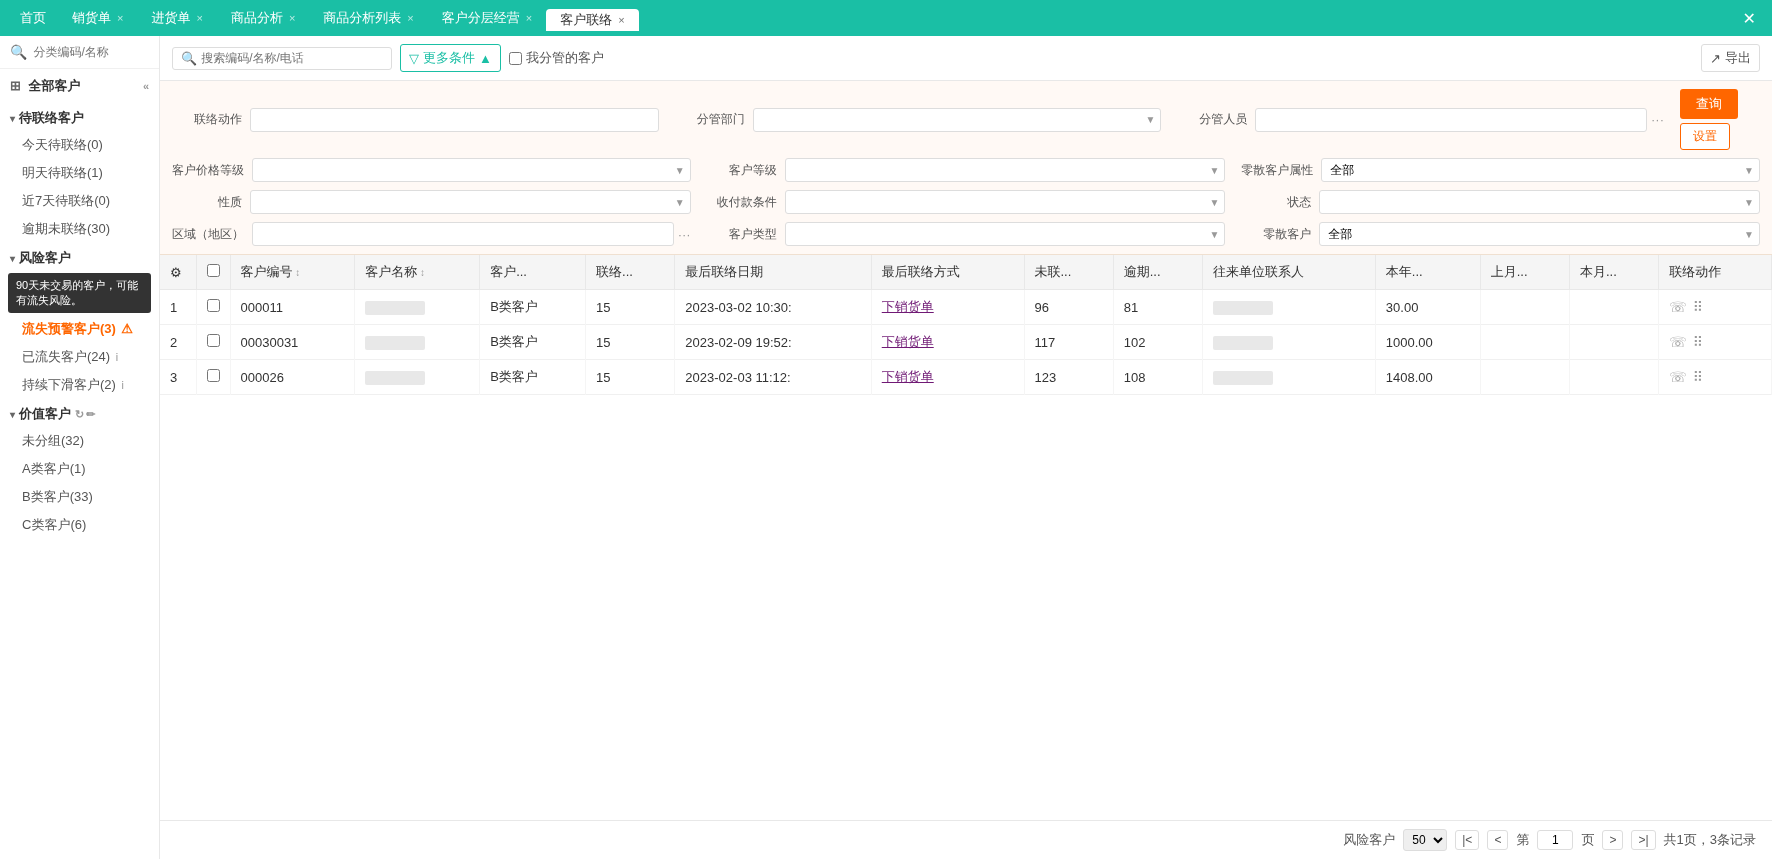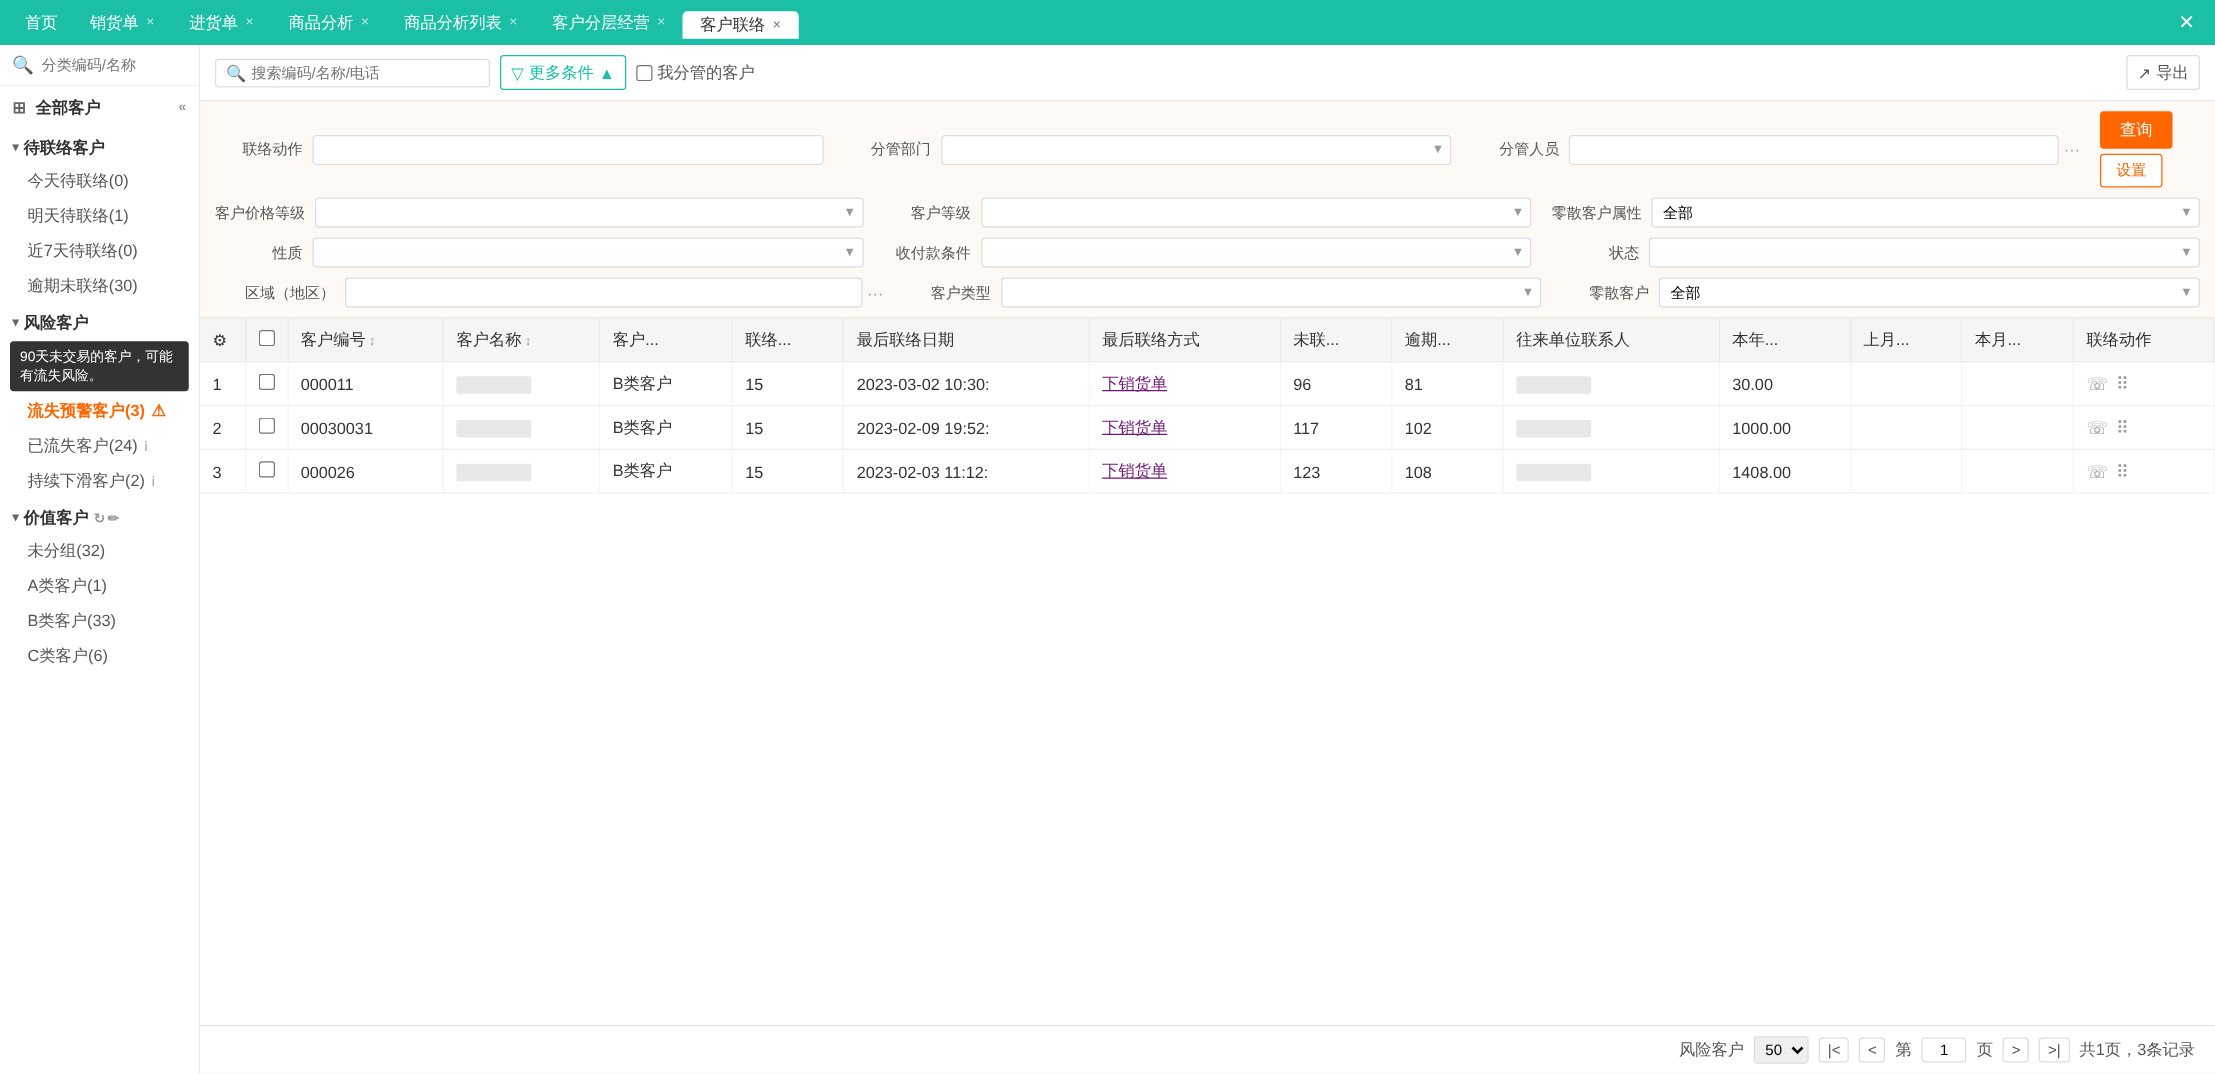--- a/index.html
+++ b/index.html
@@ -180,21 +180,21 @@
       background: #fff9f5;
       border-bottom: 1px solid #f0e0d0;
       padding: 8px 12px;
     }
     .filter-row {
       display: flex;
       align-items: center;
       margin-bottom: 8px;
       gap: 16px;
     }
-    .filter-row:last-child { margin-bottom: 0; margin-left: 24px; }
+    .filter-row:last-child { margin-bottom: 0; }
     .filter-field {
       display: flex;
       align-items: center;
       flex: 1;
       min-width: 0;
     }
     .filter-label {
       white-space: nowrap;
       color: #555;
       font-size: 12px;

